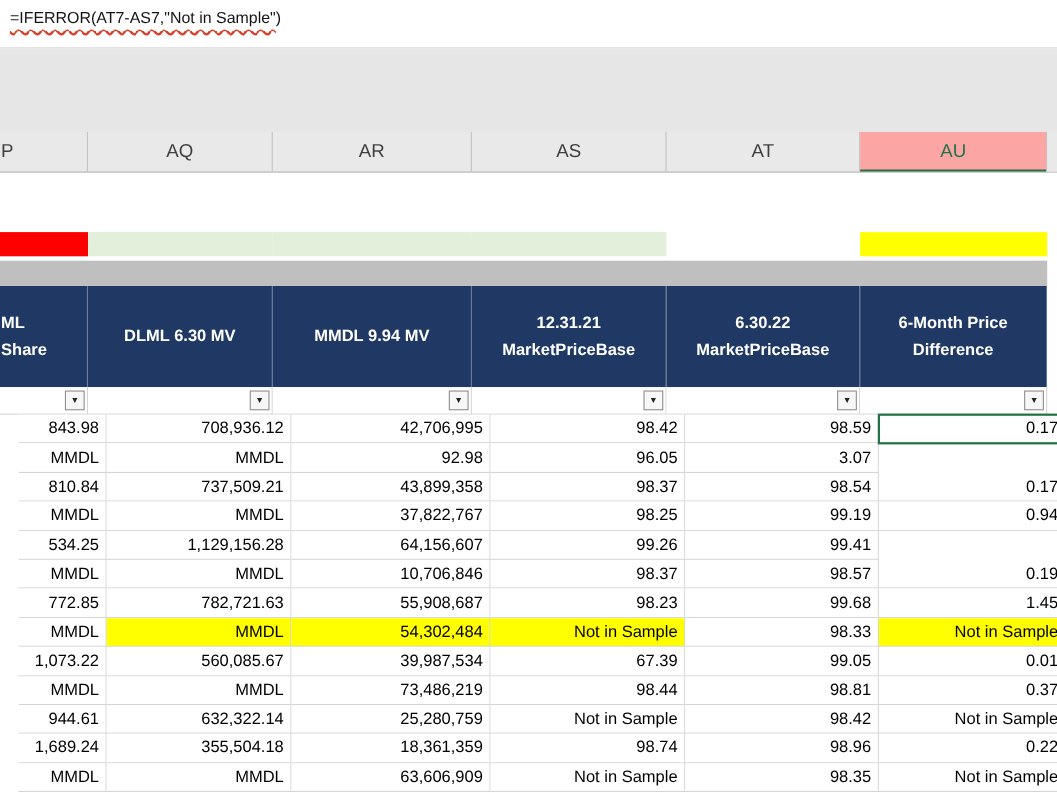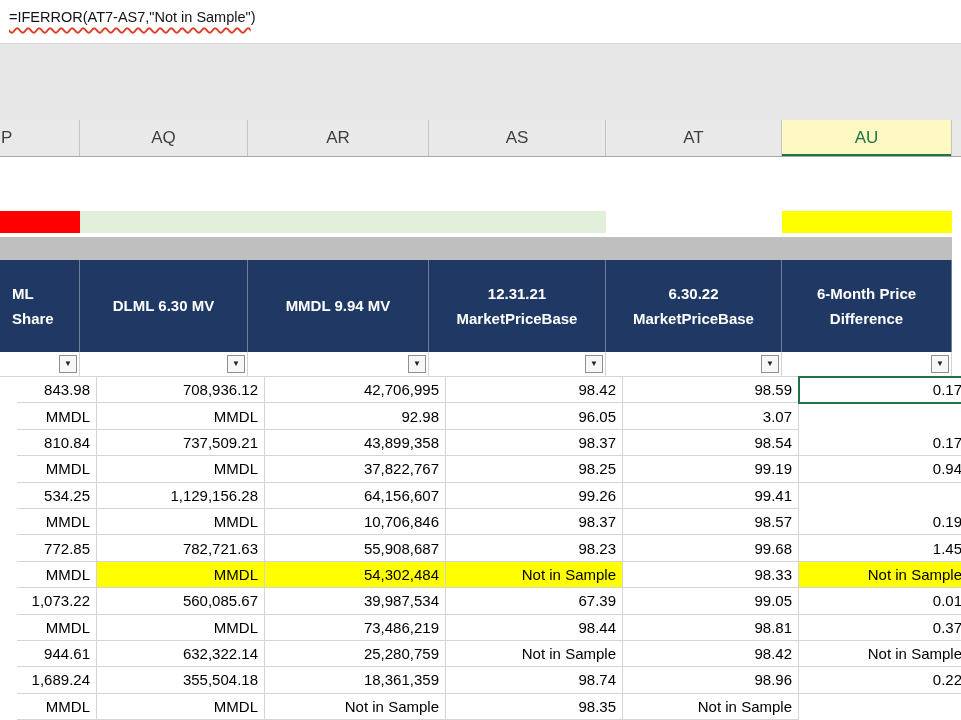--- a/index.html
+++ b/index.html
@@ -27,42 +27,42 @@
     text-underline-offset:5px;text-decoration-skip-ink:none;}
 
   
   .gray-gap{height:76px;background:#e6e6e6;}
 
   
   .col-headers{height:37px;background:#e9e9e9;border-bottom:1px solid #a6a6a6;}
   .col-letter{display:flex;align-items:center;justify-content:center;
     font-size:17px;color:#3f3f3f;border-right:1px solid #c3c3c3;height:36px;}
   .col-letter.first{justify-content:flex-start;padding-left:1px;}
-  .col-letter.selected{background:#fef9c3;color:var(--selection-green,#217346);
+  .col-letter.selected{background:#fca5a5;color:var(--selection-green,#217346);
     box-shadow:inset 0 -2px 0 var(--selection-green,#217346);}
   .col-headers .fill{background:#e9e9e9;}
 
   
   .spacer-white{height:54px;background:#fff;}
   .gap-white{height:4px;background:#fff;}
 
   
   .band-row{height:22px;}
   .band-cell{height:22px;}
 
   
   .gray-row{height:23px;background:var(--band-gray,#bfbfbf);width:952px;}
 
   
   .header-row{height:92px;}
   .hcell{background:var(--header-navy,#1f3864);color:#fff;font-weight:bold;
     font-size:15px;display:flex;align-items:center;justify-content:center;
     text-align:center;white-space:pre-line;line-height:1.7;
     border-right:1px solid rgba(255,255,255,0.35);}
-  .hcell.first{justify-content:flex-start;text-align:left;padding-left:12px;}
+  .hcell.first{justify-content:flex-start;text-align:left;padding-left:1px;}
   .header-row .fill{background:#fff;}
 
   
   .filter-row{height:25px;}
   .fcell{background:#fff;border-right:1px solid var(--gridline,#d4d4d4);
     border-bottom:1px solid var(--gridline,#d4d4d4);
     display:flex;align-items:center;justify-content:flex-end;padding-right:2px;}
   .filter-btn{width:18px;height:18px;border:1px solid #8f8f8f;background:#f7f7f7;
     display:flex;align-items:center;justify-content:center;cursor:pointer;}
   .filter-btn span{font-size:8px;color:#222;line-height:1;}
@@ -262,19 +262,20 @@
         <div class="cell">355,504.18</div>
         <div class="cell">18,361,359</div>
         <div class="cell">98.74</div>
         <div class="cell">98.96</div>
         <div class="cell">0.22</div>
         <div class="fill"></div>
       </div>
       <div class="grid data-row">
         <div class="cell">MMDL</div>
         <div class="cell">MMDL</div>
+        <div class="cell">63,606,909</div>
         <div class="cell">Not in Sample</div>
         <div class="cell">98.35</div>
         <div class="cell">Not in Sample</div>
         <div class="fill"></div>
       </div>
     </div>
 </div>
 
 </body></html>

